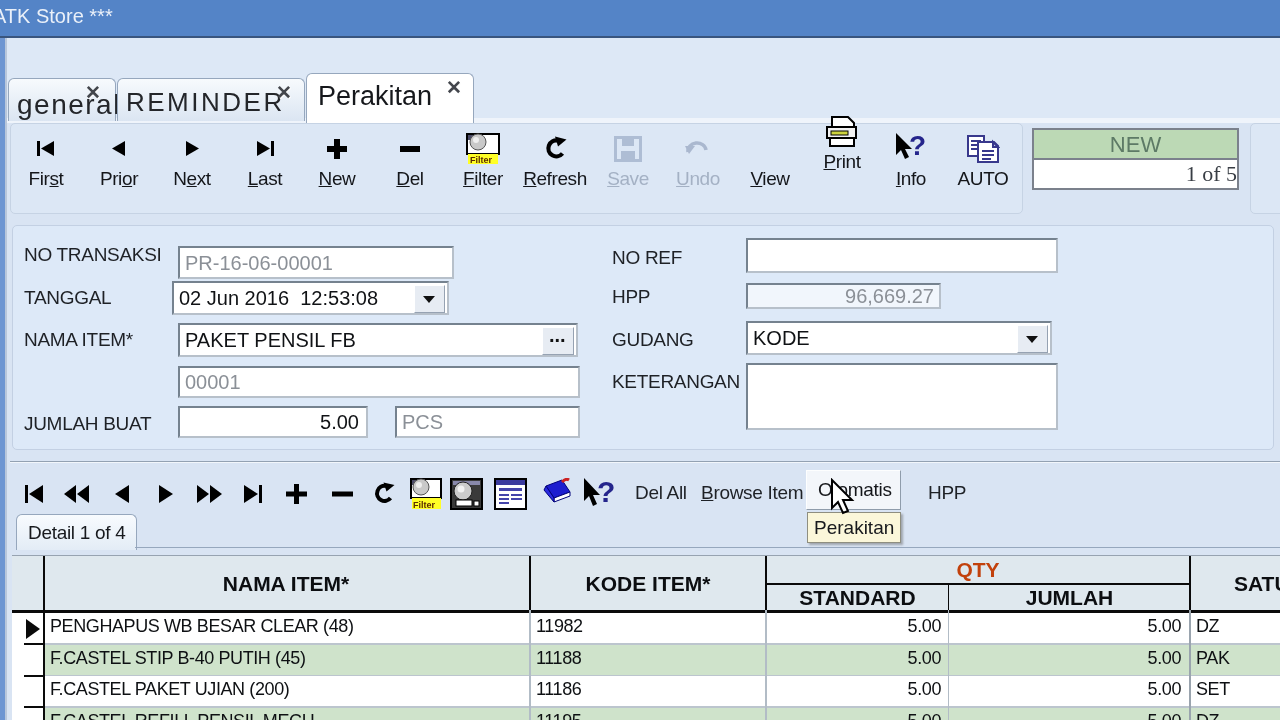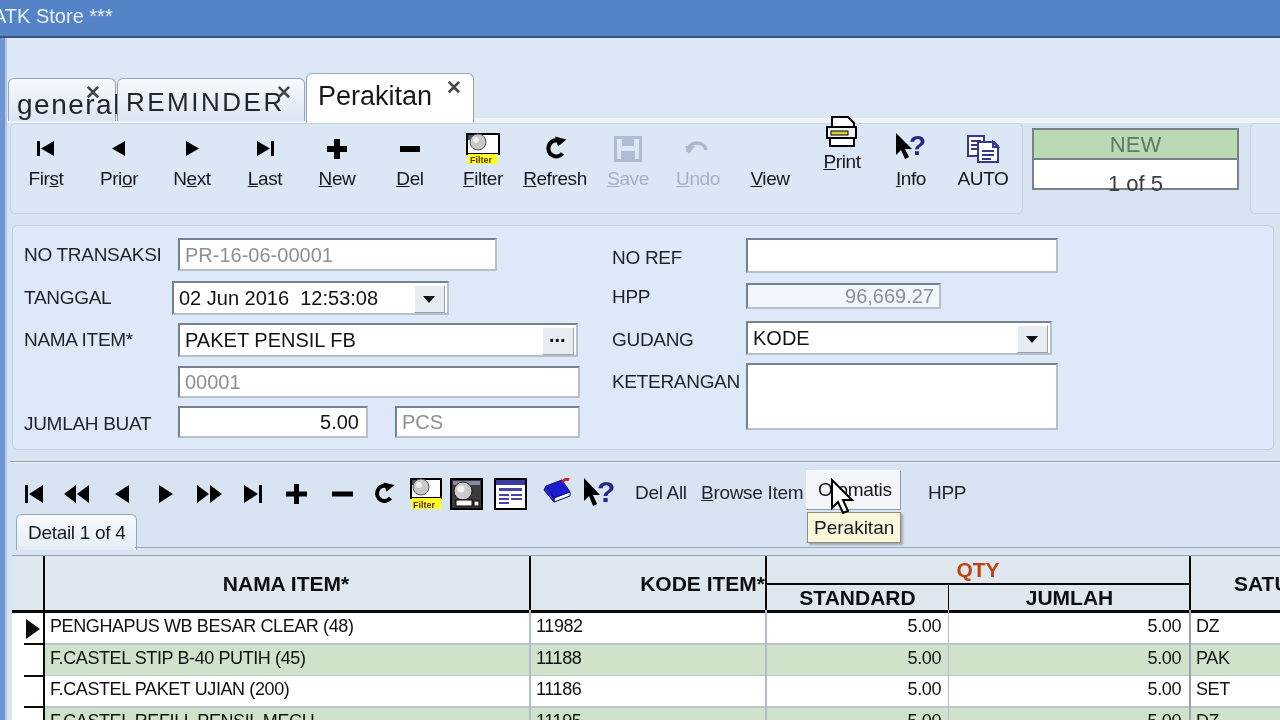--- a/index.html
+++ b/index.html
@@ -186,40 +186,40 @@
       </div>
       <div class="cap">AUTO</div>
     </div>
   </div>
 
 <div class="abs" style="left:1032px;top:128px;width:203px;height:58px;border:2px solid #7b818c;background:#fff;">
   <div class="abs" style="left:0;top:0;width:203px;height:28px;background:#bcd9b5;border-bottom:2px solid #7b818c;">
     <div style="text-align:center;font-size:22px;color:#5d7a66;margin-top:2px;">NEW</div>
   </div>
   <div class="abs" style="left:0;top:30px;width:203px;height:28px;background:#fff;">
-    <div style="text-align:center;font-size:22px;color:#383d44;margin-top:11px;">1 of 5</div>
+    <div style="text-align:right;font-size:22px;color:#383d44;margin-top:1px;font-family:Liberation Serif, serif;">1 of 5</div>
   </div>
 </div>
 
 <div class="abs" style="left:1250px;top:123px;width:40px;height:89px;background:#dce7f5;border:1px solid #c6d3e4;border-radius:5px;"></div>
 
 <div class="abs" style="left:12px;top:225px;width:1260px;height:223px;background:#dde9f8;
      border:1px solid #c3d0e3;border-radius:5px;"></div>
 
 <div class="abs lbl" style="left:24px;top:244px;">NO TRANSAKSI</div>
 <div class="abs lbl" style="left:24px;top:287px;">TANGGAL</div>
 <div class="abs lbl" style="left:24px;top:329px;">NAMA ITEM*</div>
 <div class="abs lbl" style="left:24px;top:413px;">JUMLAH BUAT</div>
 
 <div class="abs lbl" style="left:612px;top:247px;">NO REF</div>
 <div class="abs lbl" style="left:612px;top:286px;">HPP</div>
 <div class="abs lbl" style="left:612px;top:329px;">GUDANG</div>
 <div class="abs lbl" style="left:612px;top:371px;">KETERANGAN</div>
 
-<div class="inp" style="left:178px;top:238px;width:272px;height:29px;padding-left:43px;">
+<div class="inp" style="left:178px;top:246px;width:272px;height:29px;">
   <div class="txt gray">PR-16-06-00001</div>
 </div>
 <div class="inp" style="left:172px;top:281px;width:273px;height:30px;">
   <div class="txt black">02 Jun 2016&nbsp; 12:53:08</div>
   <div class="abs" style="right:2px;top:2px;width:29px;height:26px;background:#e7ecf3;border:1px solid #96a2b2;
        border-top-color:#fff;border-left-color:#fff;">
     <div class="abs" style="left:8px;top:10px;width:0;height:0;border:6px solid transparent;border-top:7px solid #111;"></div>
   </div>
 </div>
 <div class="inp" style="left:178px;top:323px;width:396px;height:30px;">
@@ -353,21 +353,21 @@
 
 <div class="abs" style="left:12px;top:555px;width:1268px;height:165px;overflow:hidden;" id="tbl">
 
   <div class="abs" style="left:0;top:0;width:1268px;height:1px;background:#97a3b1;"></div>
   <div class="abs" style="left:0;top:1px;width:1268px;height:54px;background:#dfe8ee;"></div>
 
   <div class="abs" style="left:0;top:1px;width:31px;height:164px;background:#fff;"></div>
   <div class="abs" style="left:0;top:1px;width:31px;height:54px;background:#dfe8ee;"></div>
 
   <div class="abs" style="left:31px;top:17px;width:486px;text-align:center;font-size:21px;font-weight:bold;color:#0c0e11;">NAMA ITEM*</div>
-  <div class="abs" style="left:519px;top:17px;width:234px;text-align:right;font-size:21px;font-weight:bold;color:#0c0e11;">KODE ITEM*</div>
+  <div class="abs" style="left:519px;top:17px;width:234px;text-align:center;font-size:21px;font-weight:bold;color:#0c0e11;">KODE ITEM*</div>
   <div class="abs" style="left:754px;top:3px;width:424px;text-align:center;font-size:21px;font-weight:bold;color:#c2410c;">QTY</div>
   <div class="abs" style="left:937px;top:31px;width:241px;text-align:center;font-size:21px;font-weight:bold;color:#0c0e11;">JUMLAH</div>
   <div class="abs" style="left:754px;top:31px;width:183px;text-align:center;font-size:21px;font-weight:bold;color:#0c0e11;">STANDARD</div>
   <div class="abs" style="left:1222px;top:17px;font-size:21px;font-weight:bold;color:#0c0e11;">SATUAN</div>
 
   <div class="abs" style="left:754px;top:28px;width:424px;height:2px;background:#0a0a0a;"></div>
   <div class="abs" style="left:0;top:55px;width:1268px;height:3px;background:#0a0a0a;"></div>
 
   <div id="rows">
       <div class="abs" style="left:33px;top:58px;width:1235px;height:30px;background:#ffffff;"></div>

